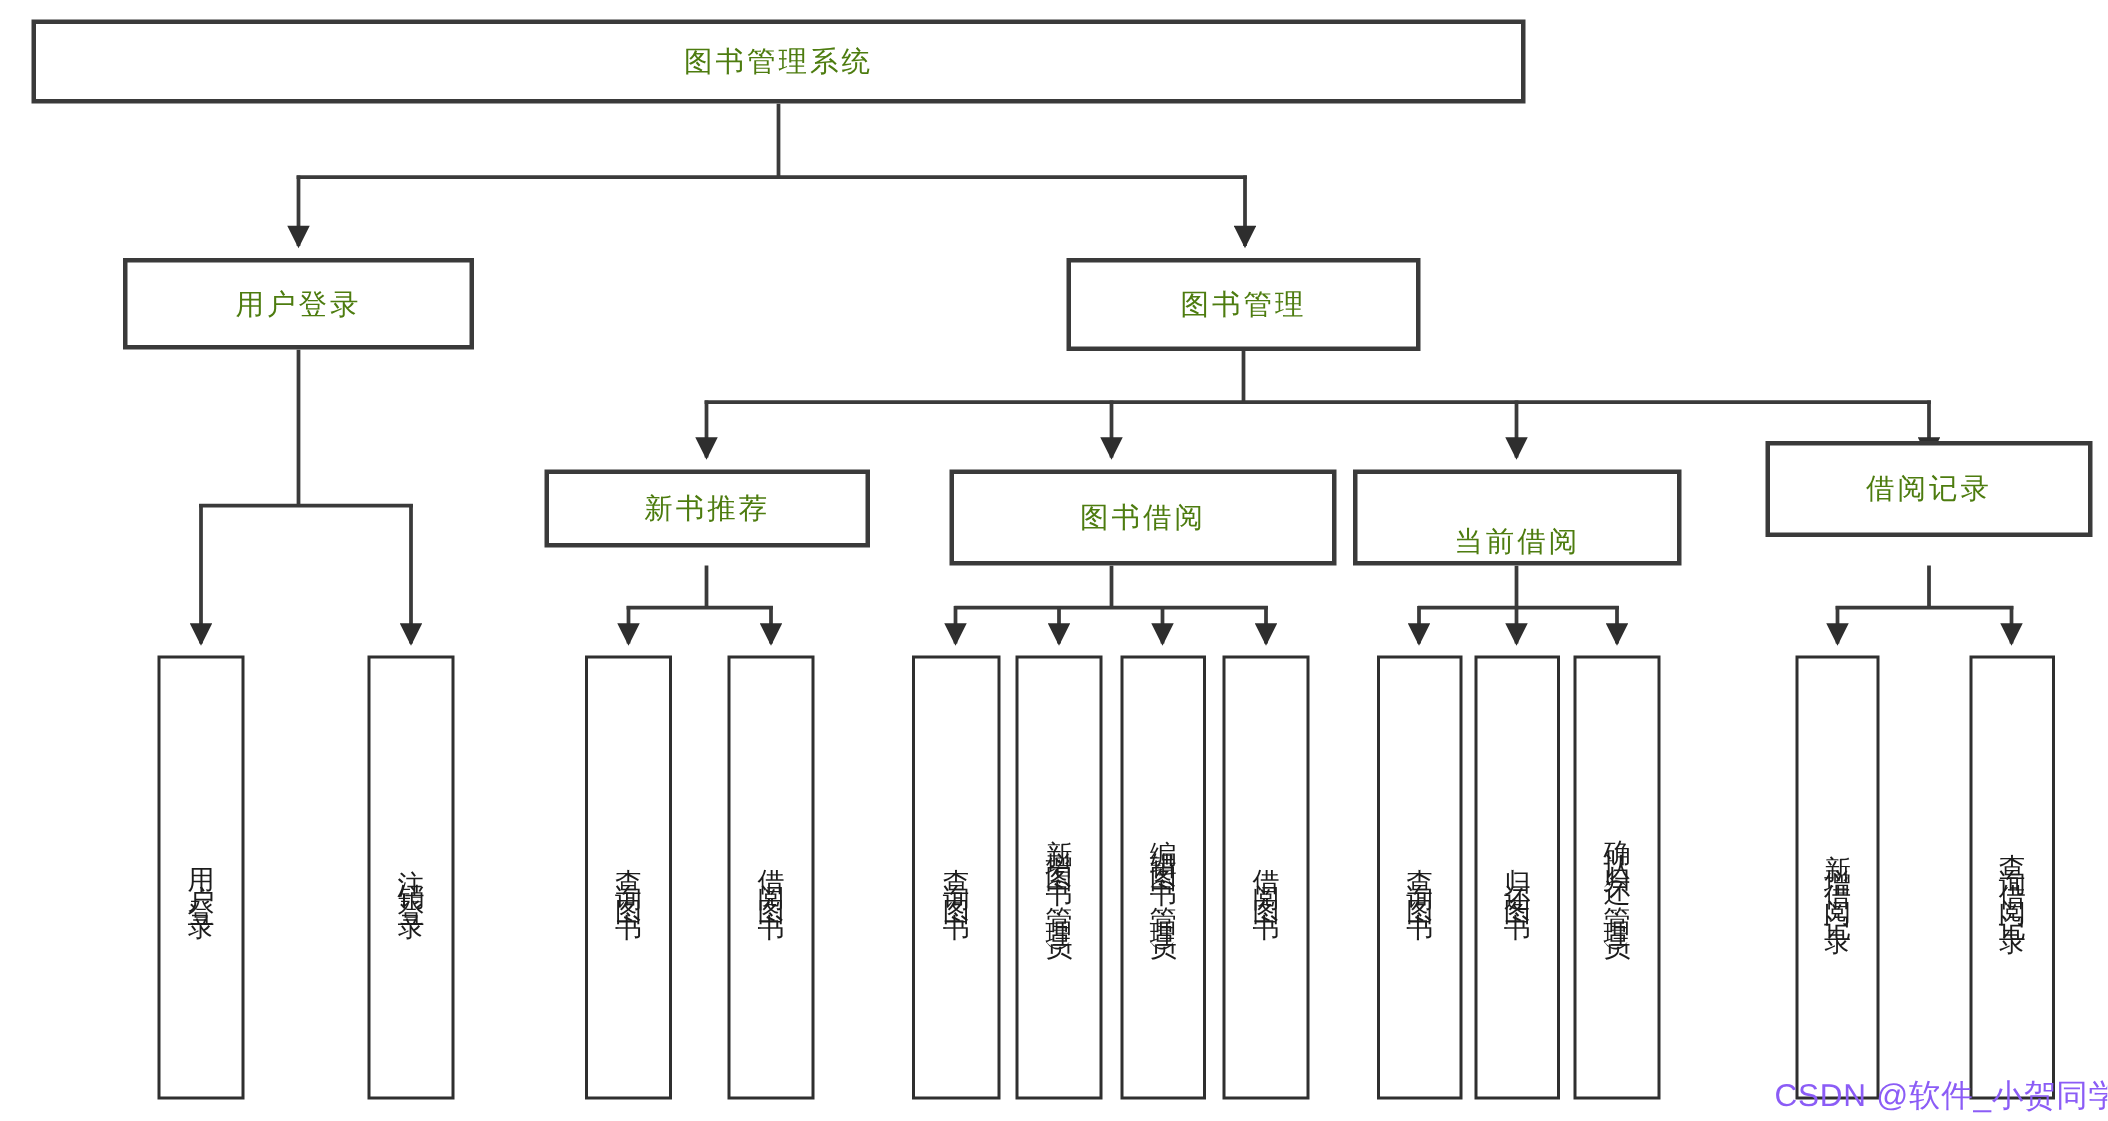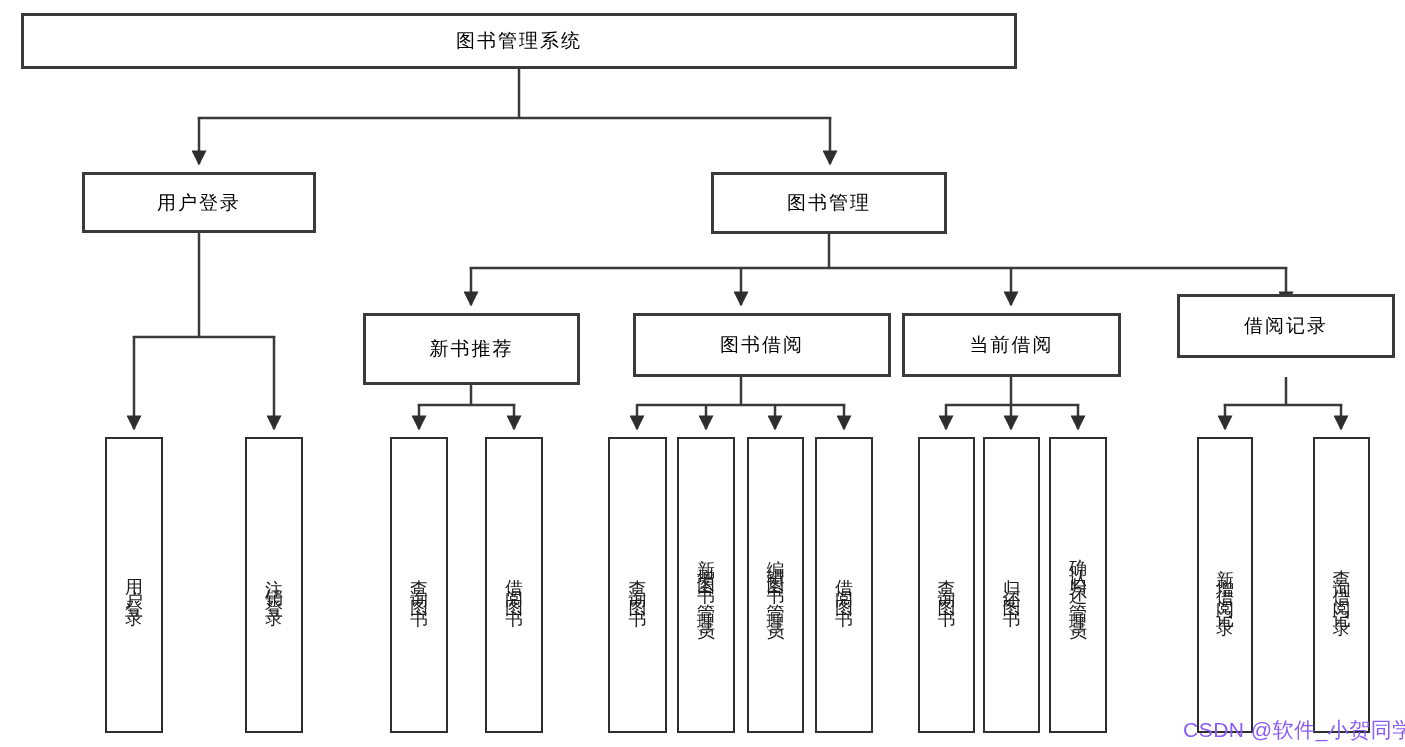--- a/index.html
+++ b/index.html
@@ -18,21 +18,21 @@
     width: 1405px; height: 747px;
   }
   .box {
     position: absolute;
     background: #ffffff;
     border: 3px solid #3a3a3a;
     box-sizing: border-box;
     display: flex;
     align-items: center;
     justify-content: center;
-    color: #000000;
+    color: #4d7c0f;
     font-size: 19px;
     letter-spacing: 2px;
     z-index: 2;
   }
   .leaf {
     position: absolute;
     top: 437px;
     height: 296px;
     background: #ffffff;
     border: 2.5px solid #2f2f2f;
@@ -122,27 +122,27 @@
     <span>图书管理系统</span>
   </div>
 
   <div class="box" style="left:82px; top:172px; width:234px; height:61px;">
     <span>用户登录</span>
   </div>
   <div class="box" style="left:711px; top:172px; width:236px; height:62px;">
     <span>图书管理</span>
   </div>
 
-  <div class="box" style="left:363px; top:313px; width:217px; height:72px;">
+  <div class="box" style="left:363px; top:313px; width:217px; height:52px;">
     <span>新书推荐</span>
   </div>
   <div class="box" style="left:633px; top:313px; width:258px; height:64px;">
     <span>图书借阅</span>
   </div>
-  <div class="box" style="left:902px; top:313px; width:219px; height:64px;">
+  <div class="box" style="left:902px; top:313px; width:219px; height:64px;align-items:flex-end;">
     <span>当前借阅</span>
   </div>
   <div class="box" style="left:1177px; top:294px; width:218px; height:64px;">
     <span>借阅记录</span>
   </div>
 
   <div class="leaf" style="left:105px; width:58px;">
     <span class="vtext">用户登录</span>
   </div>
   <div class="leaf" style="left:245px; width:58px;">

